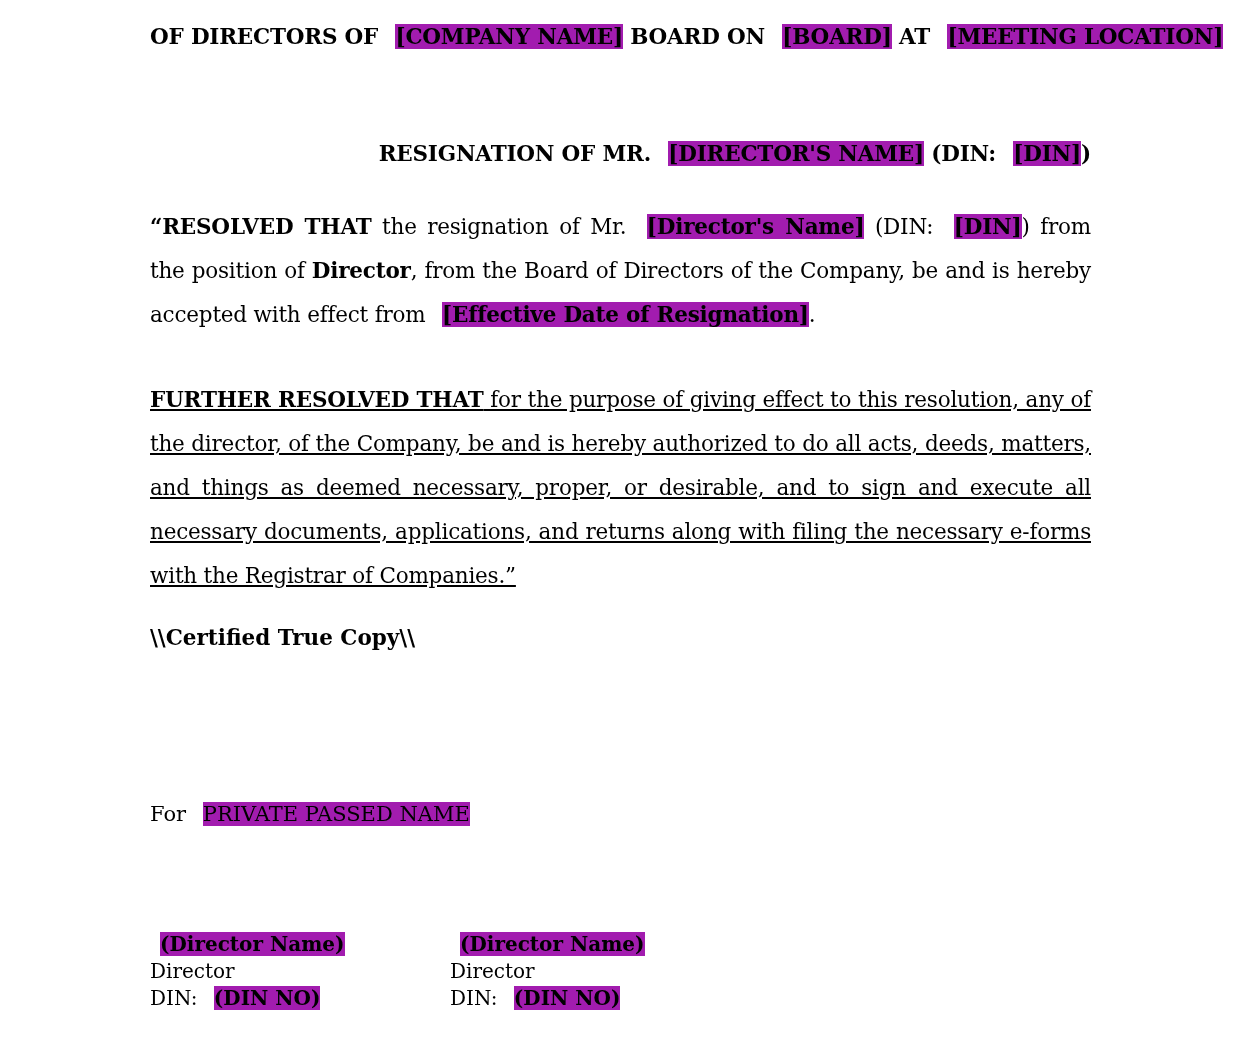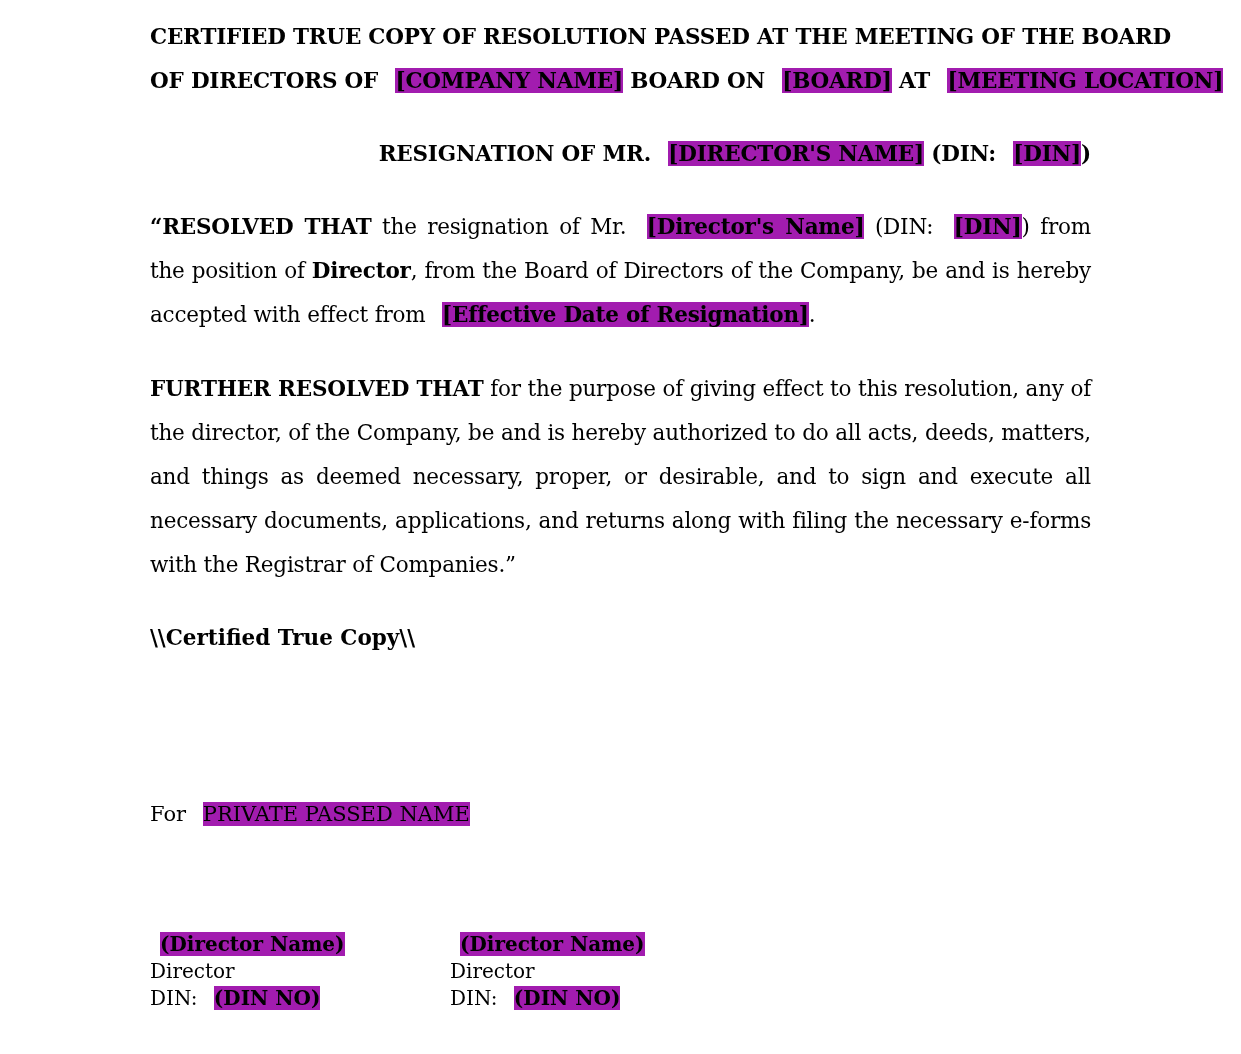--- a/index.html
+++ b/index.html
@@ -13,35 +13,34 @@
   .center { position:absolute; left:0; width:941px; font-size:21.5px; font-weight:bold; line-height:44px; }
   .for { position:absolute; left:0; font-size:21px; line-height:26px; }
   .sig { position:absolute; font-size:20px; line-height:27px; }
 </style>
 </head>
 <body>
 
 <div class="page">
 
   <div class="heading" style="top:15px;">
-    <div style="white-space:nowrap;">CERTIFIED TRUE COPY OF RESOLUTION PASSED AT THE MEETING OF THE BOARD</div>
     <div style="white-space:nowrap;">
       <span>OF DIRECTORS OF </span><span class="hl">[COMPANY NAME]</span><span> BOARD ON </span><span class="hl">[BOARD]</span><span> AT </span><span class="hl">[MEETING LOCATION]</span>
     </div>
   </div>
 
   <div class="heading" style="top:132px; white-space:nowrap;text-align:right;">
     <span>RESIGNATION OF MR. </span><span class="hl">[DIRECTOR'S NAME]</span><span> (DIN: </span><span class="hl">[DIN]</span><span>)</span>
   </div>
 
   <div class="para" style="top:205px;">
     <span class="b">“RESOLVED THAT</span><span> the resignation of Mr. </span><span class="hl b">[Director's Name]</span><span> (DIN: </span><span class="hl b">[DIN]</span><span>) from the position of </span><span class="b">Director</span><span>, from the Board of Directors of the Company, be and is hereby accepted with effect from </span><span class="hl b">[Effective Date of Resignation]</span><span>.</span>
   </div>
 
-  <div class="para" style="top:367px;">
+  <div class="para" style="top:378px;text-decoration:underline;">
     <span class="b">FURTHER RESOLVED THAT</span><span> for the purpose of giving effect to this resolution, any of the director, of the Company, be and is hereby authorized to do all acts, deeds, matters, and things as deemed necessary, proper, or desirable, and to sign and execute all necessary documents, applications, and returns along with filing the necessary e-forms with the Registrar of Companies.”</span>
   </div>
 
   <div class="center" style="top:616px;">\\Certified True Copy\\</div>
 
   <div class="for" style="top:801px;">
     <span>For </span><span class="hl">PRIVATE PASSED NAME</span>
   </div>
 
   <div class="sig" style="left:0; top:931px;">

